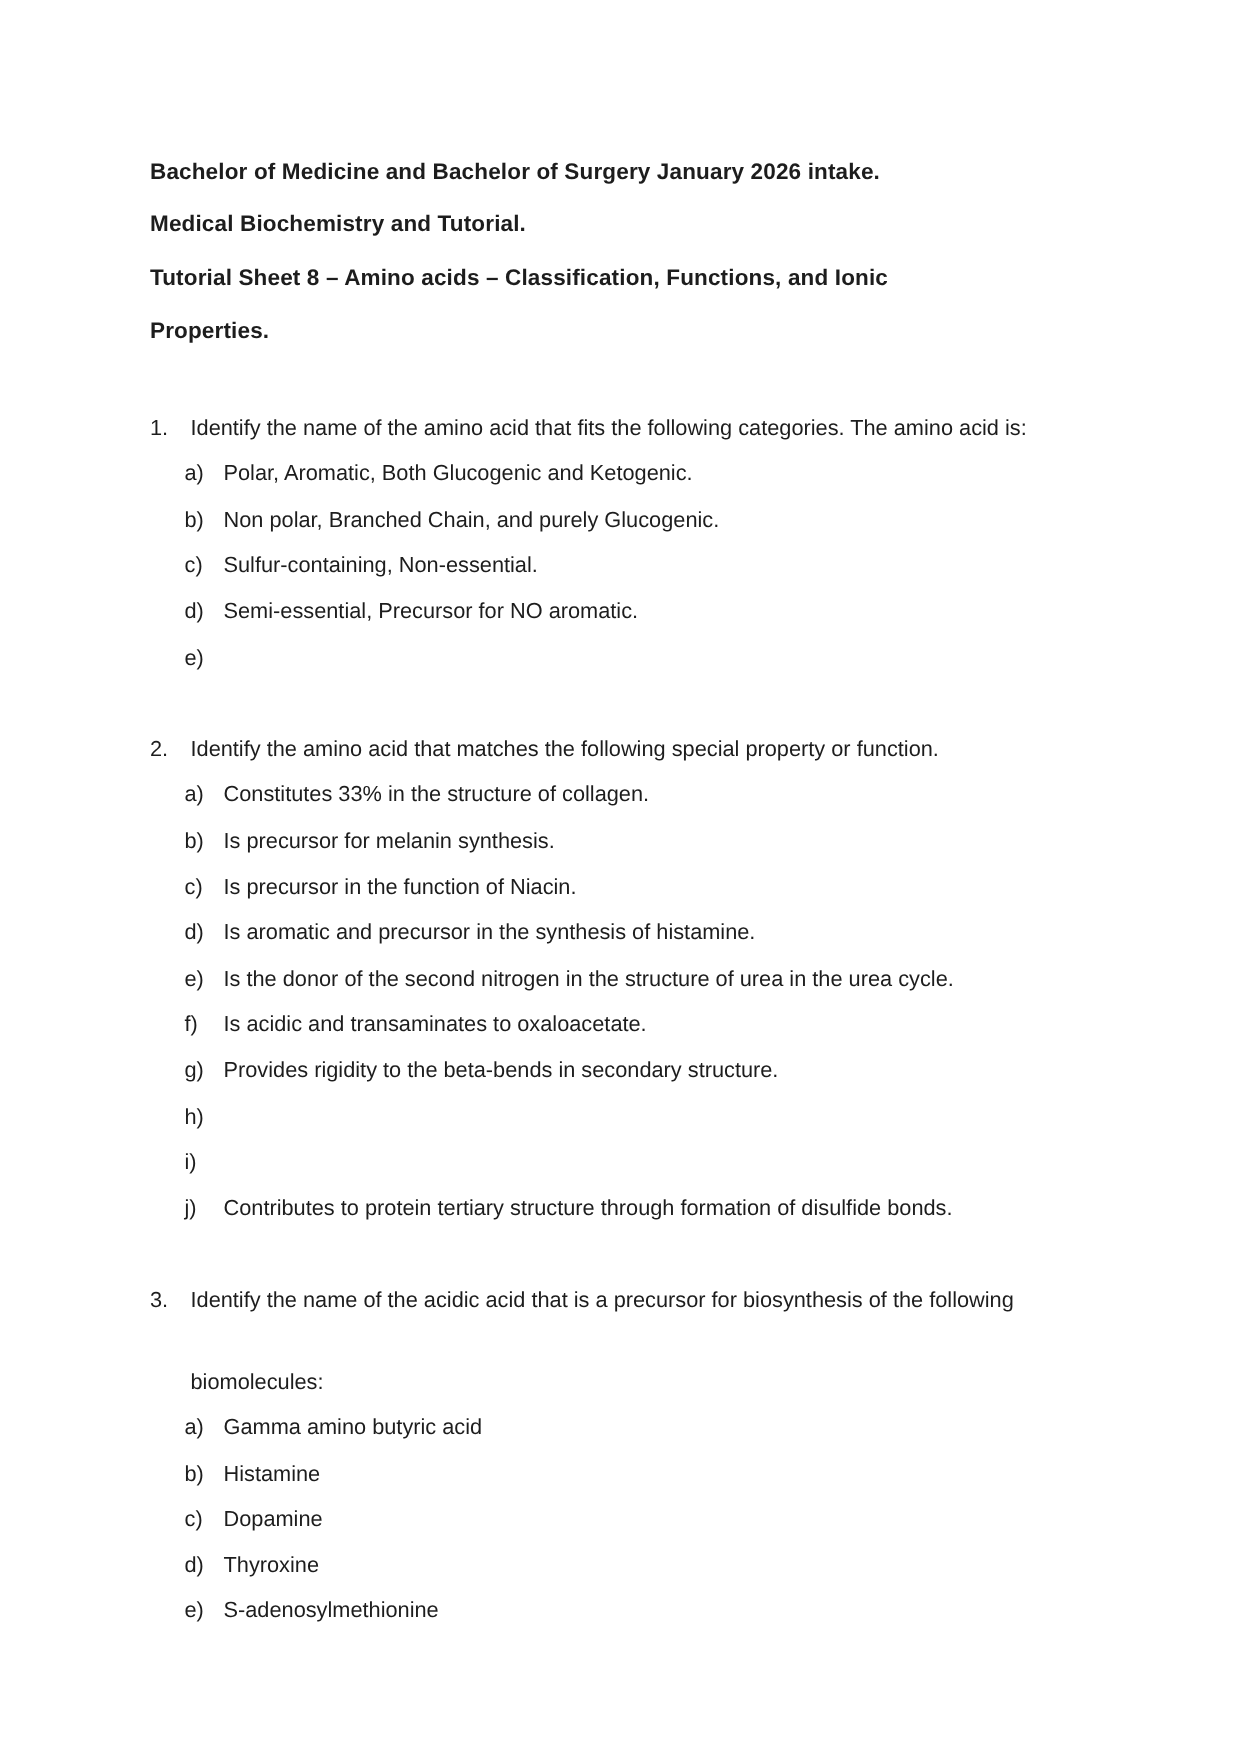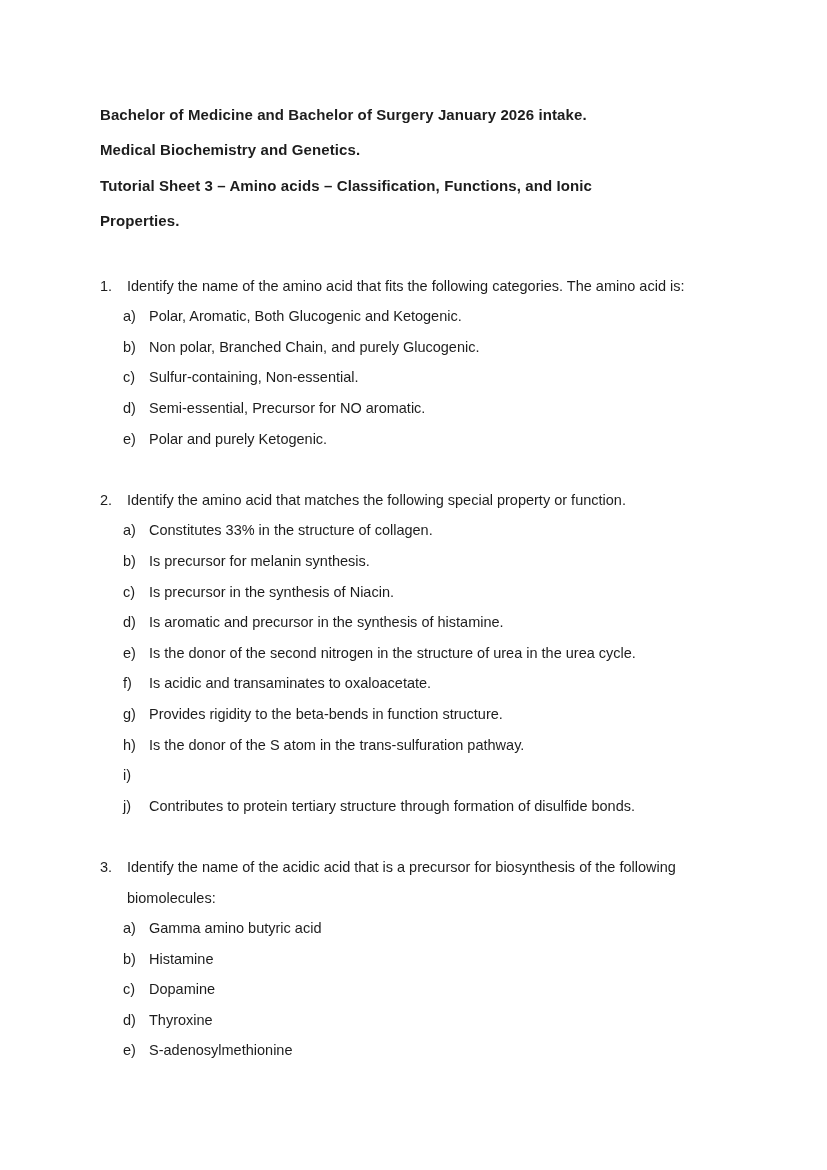--- a/index.html
+++ b/index.html
@@ -43,42 +43,43 @@
   }
   .q-num {
     flex: none;
     width: 27px;
   }
   .q-prompt-cont {
     padding-left: 27px;
     font-size: 14.5px;
     line-height: 30.6px;
     white-space: nowrap;
+    margin-top: 24px;
   }
   .item-row {
     display: flex;
     padding-left: 23px;
     font-size: 14.5px;
     line-height: 30.6px;
     white-space: nowrap;
   }
   .item-label {
     flex: none;
     width: 26px;
   }
 </style>
 </head>
 <body>
 
 <div class="page">
   <div class="content">
     <header id="doc-header">
         <div class="header-line">Bachelor of Medicine and Bachelor of Surgery January 2026 intake.</div>
-        <div class="header-line">Medical Biochemistry and Genetics.</div>
-        <div class="header-line">Tutorial Sheet 3 – Amino acids – Classification, Functions, and Ionic</div>
+        <div class="header-line">Medical Biochemistry and Tutorial.</div>
+        <div class="header-line">Tutorial Sheet 8 – Amino acids – Classification, Functions, and Ionic</div>
         <div class="header-line">Properties.</div>
       </header>
     <div class="header-gap"></div>
     <main id="question-list">
         <section>
           <div class="q-row">
             <span class="q-num">1.</span>
             <span>Identify the name of the amino acid that fits the following categories. The amino acid is:</span>
           </div>
           <div class="item-row">
@@ -92,60 +93,58 @@
           <div class="item-row">
             <span class="item-label">c)</span>
             <span>Sulfur-containing, Non-essential.</span>
           </div>
           <div class="item-row">
             <span class="item-label">d)</span>
             <span>Semi-essential, Precursor for NO aromatic.</span>
           </div>
           <div class="item-row">
             <span class="item-label">e)</span>
-            <span>Polar and purely Ketogenic.</span>
           </div>
         </section>
         <div class="q-gap"></div>
         <section>
           <div class="q-row">
             <span class="q-num">2.</span>
             <span>Identify the amino acid that matches the following special property or function.</span>
           </div>
           <div class="item-row">
             <span class="item-label">a)</span>
             <span>Constitutes 33% in the structure of collagen.</span>
           </div>
           <div class="item-row">
             <span class="item-label">b)</span>
             <span>Is precursor for melanin synthesis.</span>
           </div>
           <div class="item-row">
             <span class="item-label">c)</span>
-            <span>Is precursor in the synthesis of Niacin.</span>
+            <span>Is precursor in the function of Niacin.</span>
           </div>
           <div class="item-row">
             <span class="item-label">d)</span>
             <span>Is aromatic and precursor in the synthesis of histamine.</span>
           </div>
           <div class="item-row">
             <span class="item-label">e)</span>
             <span>Is the donor of the second nitrogen in the structure of urea in the urea cycle.</span>
           </div>
           <div class="item-row">
             <span class="item-label">f)</span>
             <span>Is acidic and transaminates to oxaloacetate.</span>
           </div>
           <div class="item-row">
             <span class="item-label">g)</span>
-            <span>Provides rigidity to the beta-bends in function structure.</span>
+            <span>Provides rigidity to the beta-bends in secondary structure.</span>
           </div>
           <div class="item-row">
             <span class="item-label">h)</span>
-            <span>Is the donor of the S atom in the trans-sulfuration pathway.</span>
           </div>
           <div class="item-row">
             <span class="item-label">i)</span>
           </div>
           <div class="item-row">
             <span class="item-label">j)</span>
             <span>Contributes to protein tertiary structure through formation of disulfide bonds.</span>
           </div>
         </section>
         <div class="q-gap"></div>

